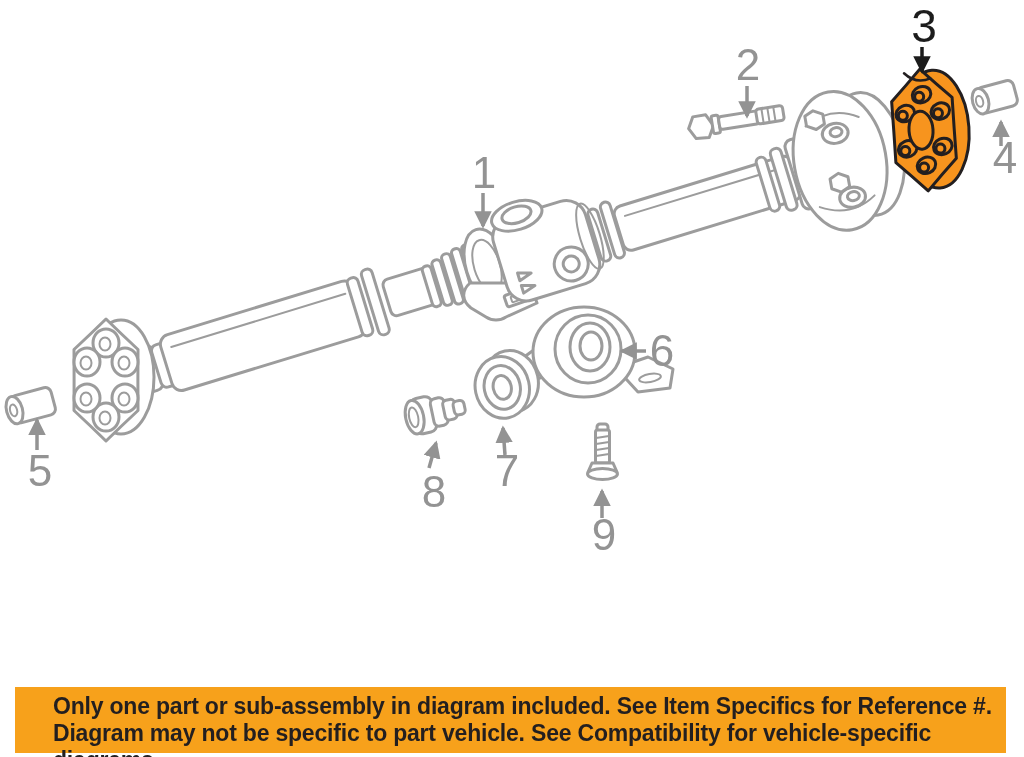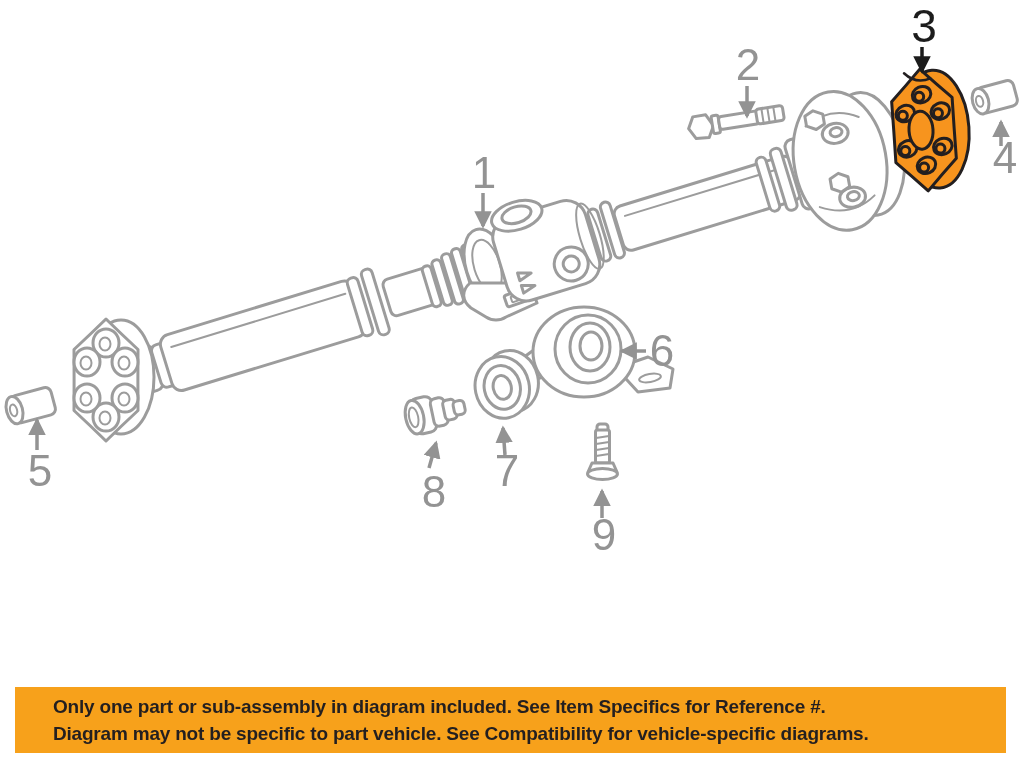--- a/index.html
+++ b/index.html
@@ -24,21 +24,21 @@
   .hl{fill:var(--c-highlight_fill);stroke:var(--c-highlight_outline);stroke-width:3;stroke-linejoin:round;stroke-linecap:round;}
   .hl-thin{fill:none;stroke:var(--c-highlight_outline);stroke-width:2.5;stroke-linejoin:round;stroke-linecap:round;}
   .callout-num{font-family:"Liberation Sans",sans-serif;font-size:44px;fill:var(--c-label);text-anchor:middle;}
   .callout-num.black{fill:#1c1c1c;font-size:46px;}
   .callout-arrow{stroke:var(--c-label);stroke-width:3.5;fill:none;}
   .callout-arrow.black{stroke:#1c1c1c;}
   .banner{
     position:absolute;left:15px;top:687px;width:991px;height:66px;
     background:var(--c-banner_bg);
     color:var(--c-banner_text);
-    font-weight:bold;font-size:19px;line-height:27px;
+    font-weight:bold;font-size:23px;line-height:27px;
     padding:6px 0 0 38px;box-sizing:border-box;
     letter-spacing:-0.2px;
   }
 </style>
 </head>
 <body>
 
 <div class="stage">
 
   <svg class="diagram" width="1024" height="687" viewBox="0 0 1024 687">

